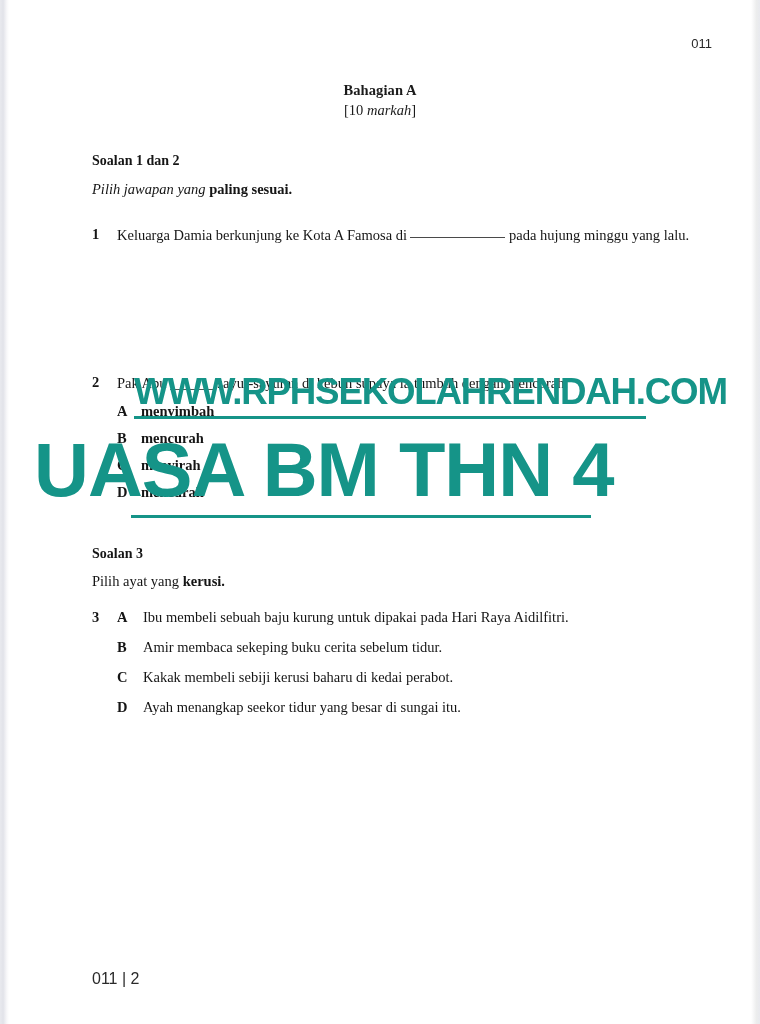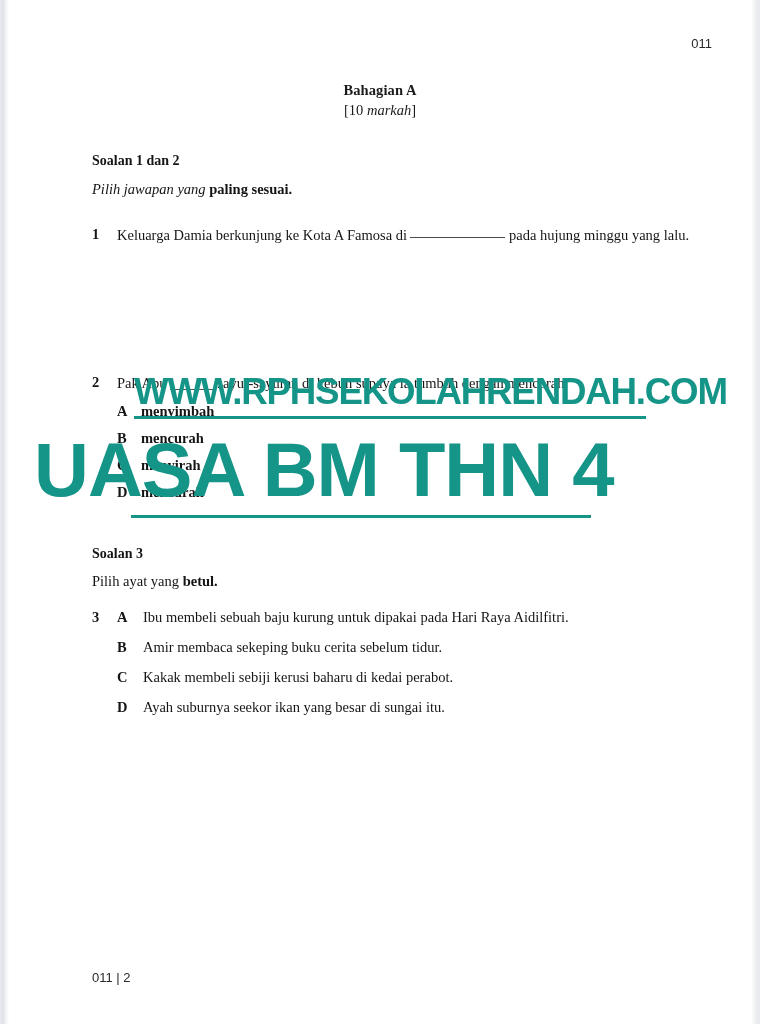--- a/index.html
+++ b/index.html
@@ -134,21 +134,21 @@
   .q3 .opt3 {
     font-size: 14.5px; color: #151515;
     height: 30px; white-space: nowrap;
   }
   .q3 .opt3 .let { display: inline-block; width: 26px; font-weight: bold; }
 
   .footer {
     position: absolute;
     left: 92px; top: 970px;
     font-family: "Liberation Sans", "DejaVu Sans", sans-serif;
-    font-size: 13px;
+    font-size: 16px;
     color: #2a2a2a;
   }
 
   
   .watermark {
     position: absolute;
     left: 16px; top: 0; width: 609px; height: 1024px;
     pointer-events: none;
   }
   .wm-line1 {
@@ -216,29 +216,29 @@
       <div class="q-stem">Pak Abu ______ sayur-sayuran di kebun supaya ia tumbuh dengan mencurah.</div>
     </div>
     <div class="opts" style="top:403px;font-weight:bold;">
       <div class="opt"><span class="let">A</span><span>menyimbah</span></div>
       <div class="opt"><span class="let">B</span><span>mencurah</span></div>
       <div class="opt"><span class="let">C</span><span>menyirah</span></div>
       <div class="opt"><span class="let">D</span><span>mencurah</span></div>
     </div>
 
     <div class="section-head" style="top:546px;">Soalan 3</div>
-    <div class="section-instr" style="top:573px;"><span>Pilih ayat yang </span><span class="bd">betul.</span></div>
+    <div class="section-instr" style="top:573px;"><span>Pilih ayat yang </span><span class="bd">kerusi.</span></div>
 
     <div class="q3" style="top:609px;">
       <div class="q3num">3</div>
       <div class="q3opts">
         <div class="opt3"><span class="let">A</span><span>Ibu membeli sebuah baju kurung untuk dipakai pada Hari Raya Aidilfitri.</span></div>
         <div class="opt3"><span class="let">B</span><span>Amir membaca sekeping buku cerita sebelum tidur.</span></div>
         <div class="opt3"><span class="let">C</span><span>Kakak membeli sebiji kerusi baharu di kedai perabot.</span></div>
-        <div class="opt3"><span class="let">D</span><span>Ayah suburnya seekor ikan yang besar di sungai itu.</span></div>
+        <div class="opt3"><span class="let">D</span><span>Ayah menangkap seekor tidur yang besar di sungai itu.</span></div>
       </div>
     </div>
 
     <div class="footer">011 | 2</div>
 
   </div>
 
   <div class="watermark">
     <div class="wm-line1" id="wm1" style="color: rgb(21, 148, 136);">WWW.RPHSEKOLAHRENDAH.COM</div>
     <div class="wm-line1-underline" id="wm1u" style="background: rgb(21, 148, 136);"></div>

